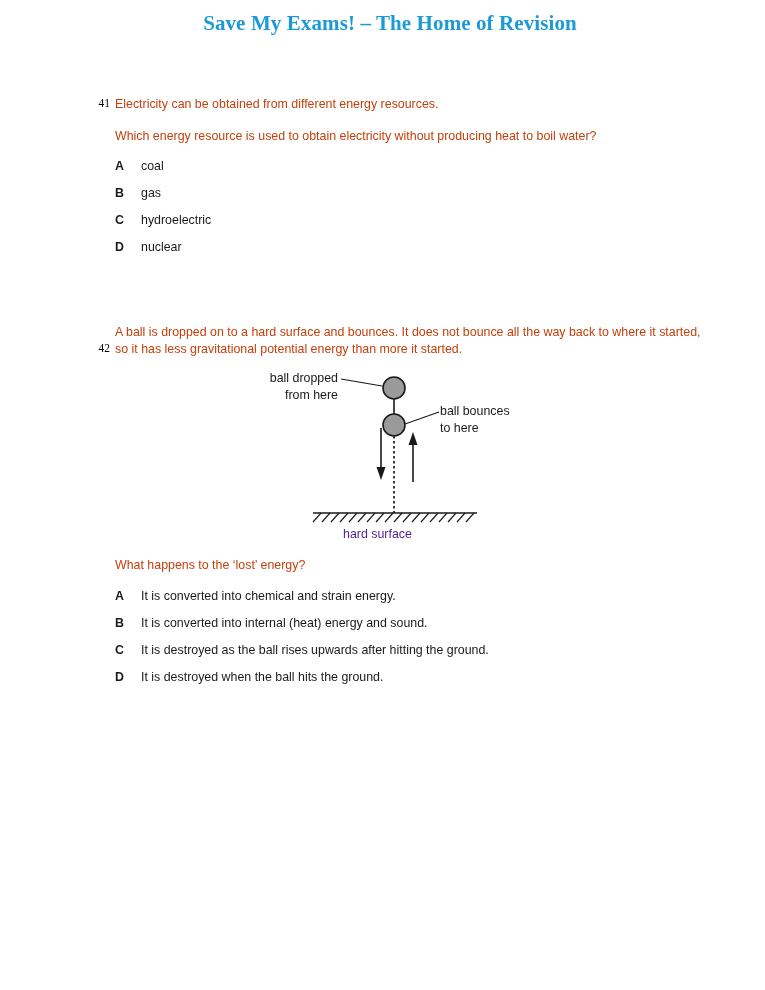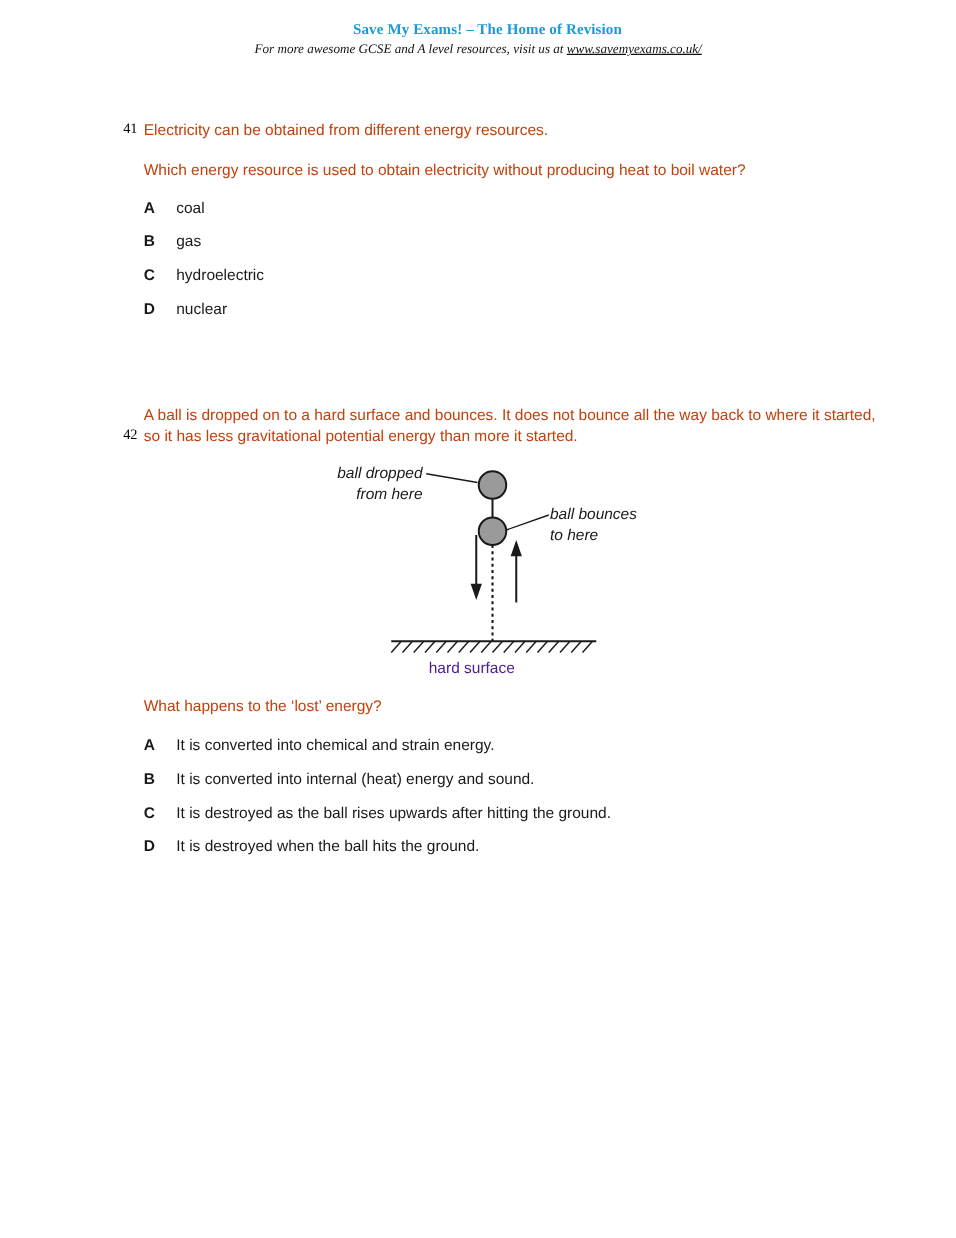--- a/index.html
+++ b/index.html
@@ -20,21 +20,21 @@
   .header {
     position: absolute;
     left: 0;
     top: 14px;
     width: 765px;
     text-align: center;
   }
   .header-title {
     font-family: "Liberation Serif", serif;
     font-weight: bold;
-    font-size: 12px;
+    font-size: 21px;
     color: #1B9AD6;
     letter-spacing: 0.1px;
     line-height: 18px;
     padding-left: 15px;
   }
   .header-sub {
     font-family: "Liberation Serif", serif;
     font-style: italic;
     font-size: 10.5px;
     color: #111111;
@@ -102,37 +102,35 @@
     height: 190px;
   }
   .diagram svg {
     display: block;
   }
   .dlabel {
     position: absolute;
     font-size: 12.4px;
     line-height: 16.5px;
     color: #1a1a1a;
-    font-style: italic;
   }
   .dlabel.right-al {
     text-align: right;
   }
   .caption {
     position: absolute;
     font-size: 12.4px;
     color: #4c1d95;
   }
 </style>
 </head>
 <body>
 
 <div class="header">
   <div class="header-title">Save My Exams! – The Home of Revision</div>
-  <div class="header-sub"><span>For more awesome GCSE and A level resources, visit us at </span><span class="url">www.savemyexams.co.uk/</span></div>
 </div>
 
 <div class="qblock" style="top:0">
   <div class="q-num" style="top:97px">41</div>
   <div class="q-stem" style="top:96px">Electricity can be obtained from different energy resources.</div>
   <div class="q-stem" style="top:128px">Which energy resource is used to obtain electricity without producing heat to boil water?</div>
 
   <div class="option" style="top:158px">
     <span class="letter">A</span>
     <span class="otext">coal</span>

